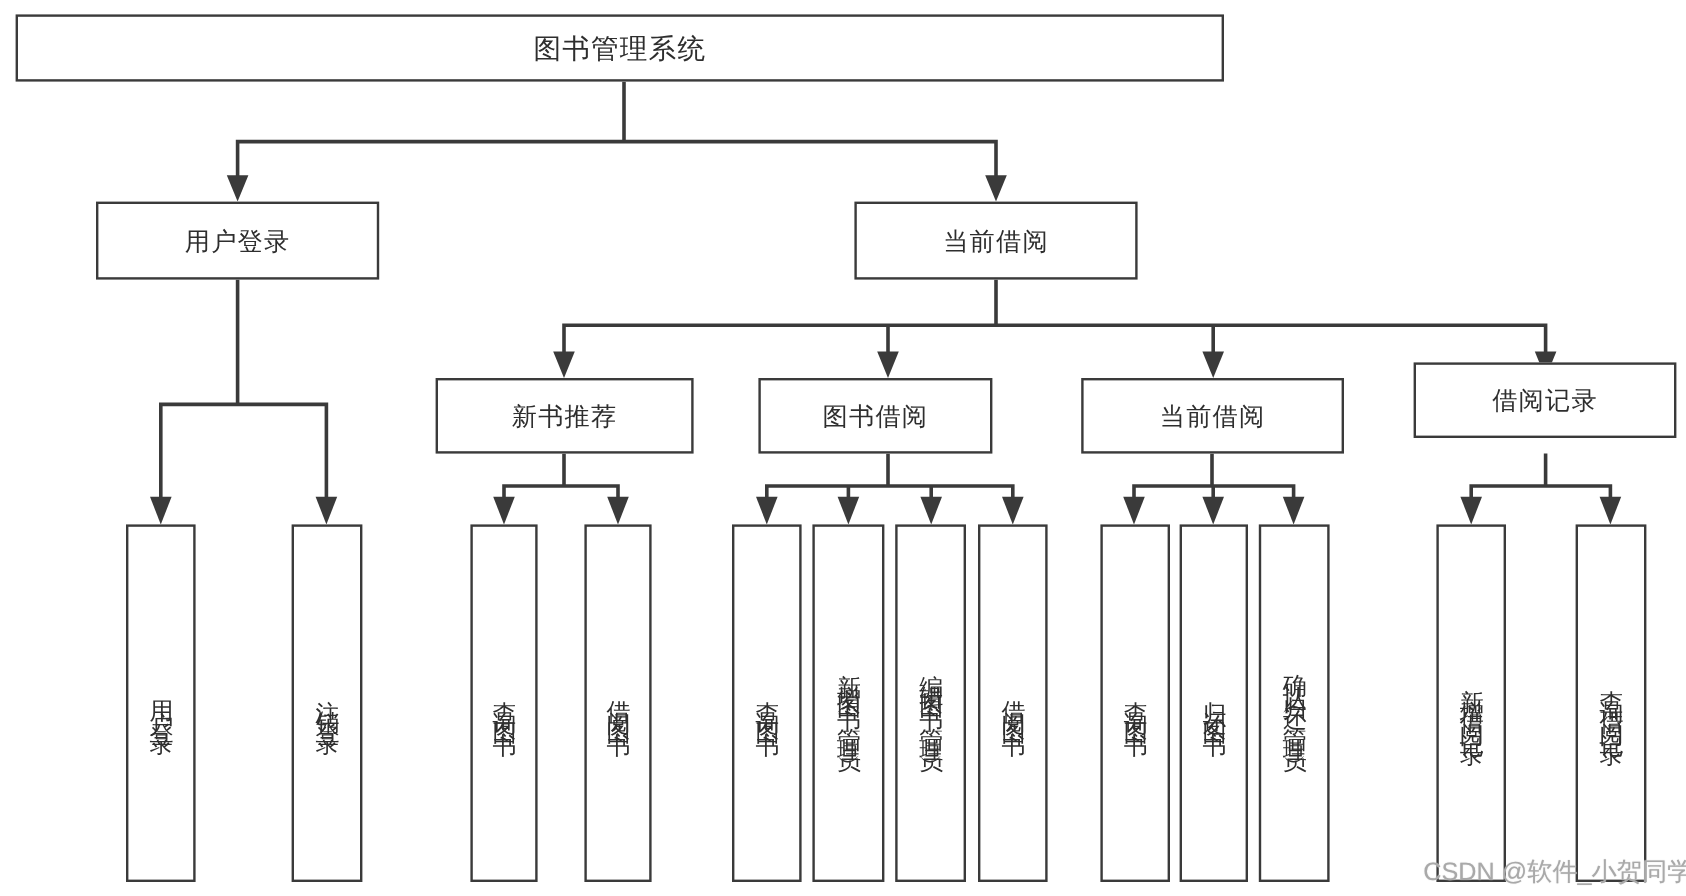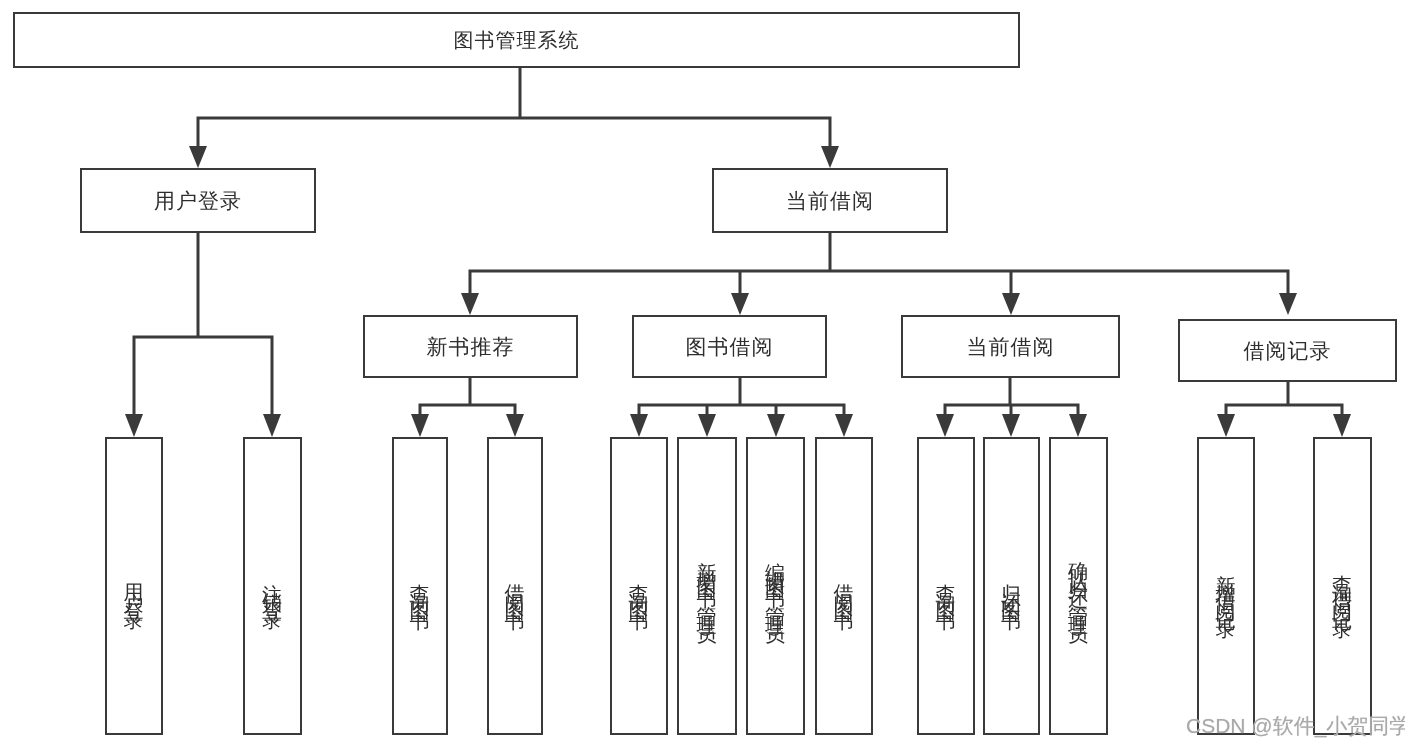--- a/index.html
+++ b/index.html
@@ -2,21 +2,21 @@
 <html><head>
 <meta charset="utf-8">
 <style>
   html,body{margin:0;padding:0;background:#ffffff;}
   .canvas{position:relative;width:1405px;height:747px;background:#ffffff;overflow:hidden;
           font-family:"Liberation Sans","DejaVu Sans",sans-serif;}
   .wires{position:absolute;left:0;top:0;width:1405px;height:747px;pointer-events:none;}
   .box{position:absolute;box-sizing:border-box;background:#ffffff;border:2.5px solid #3a3a3a;
        display:flex;align-items:center;justify-content:center;color:#2e2e2e;z-index:2;}
   .hbox{font-size:21px;letter-spacing:1px;}
-  .root{font-size:20px;}
+  .root{font-size:23px;}
   .vbox{writing-mode:vertical-rl;text-orientation:mixed;font-size:20px;letter-spacing:9px;
         line-height:1.1;}
   .watermark{position:absolute;left:1186px;top:712px;font-size:21px;color:#a9a9a9;z-index:3;
              white-space:nowrap;text-shadow:0 0 1px #cfcfcf;}
 </style>
 </head>
 <body>
 
 <div class="canvas">
 
@@ -67,21 +67,21 @@
 
   <div class="box hbox" style="left:363px;top:315px;width:215px;height:63px">
     <span>新书推荐</span>
   </div>
   <div class="box hbox" style="left:632px;top:315px;width:195px;height:63px">
     <span>图书借阅</span>
   </div>
   <div class="box hbox" style="left:901px;top:315px;width:219px;height:63px">
     <span>当前借阅</span>
   </div>
-  <div class="box hbox" style="left:1178px;top:319px;width:219px;height:63px">
+  <div class="box hbox" style="left:1178px;top:302px;width:219px;height:63px">
     <span>借阅记录</span>
   </div>
 
   <div class="box vbox" style="left:105px;top:437px;width:58px;height:298px">
     <span>用户登录</span>
   </div>
   <div class="box vbox" style="left:243px;top:437px;width:59px;height:298px">
     <span>注销登录</span>
   </div>
 

